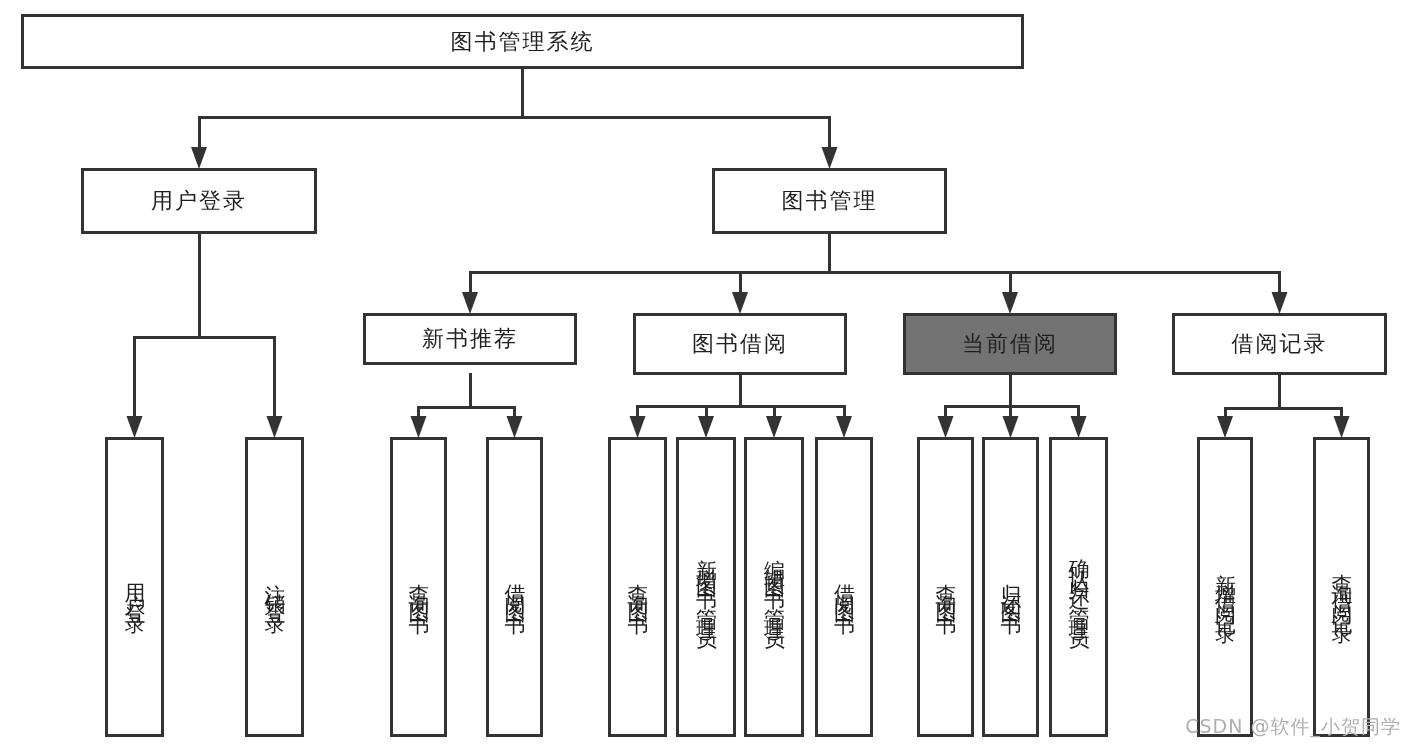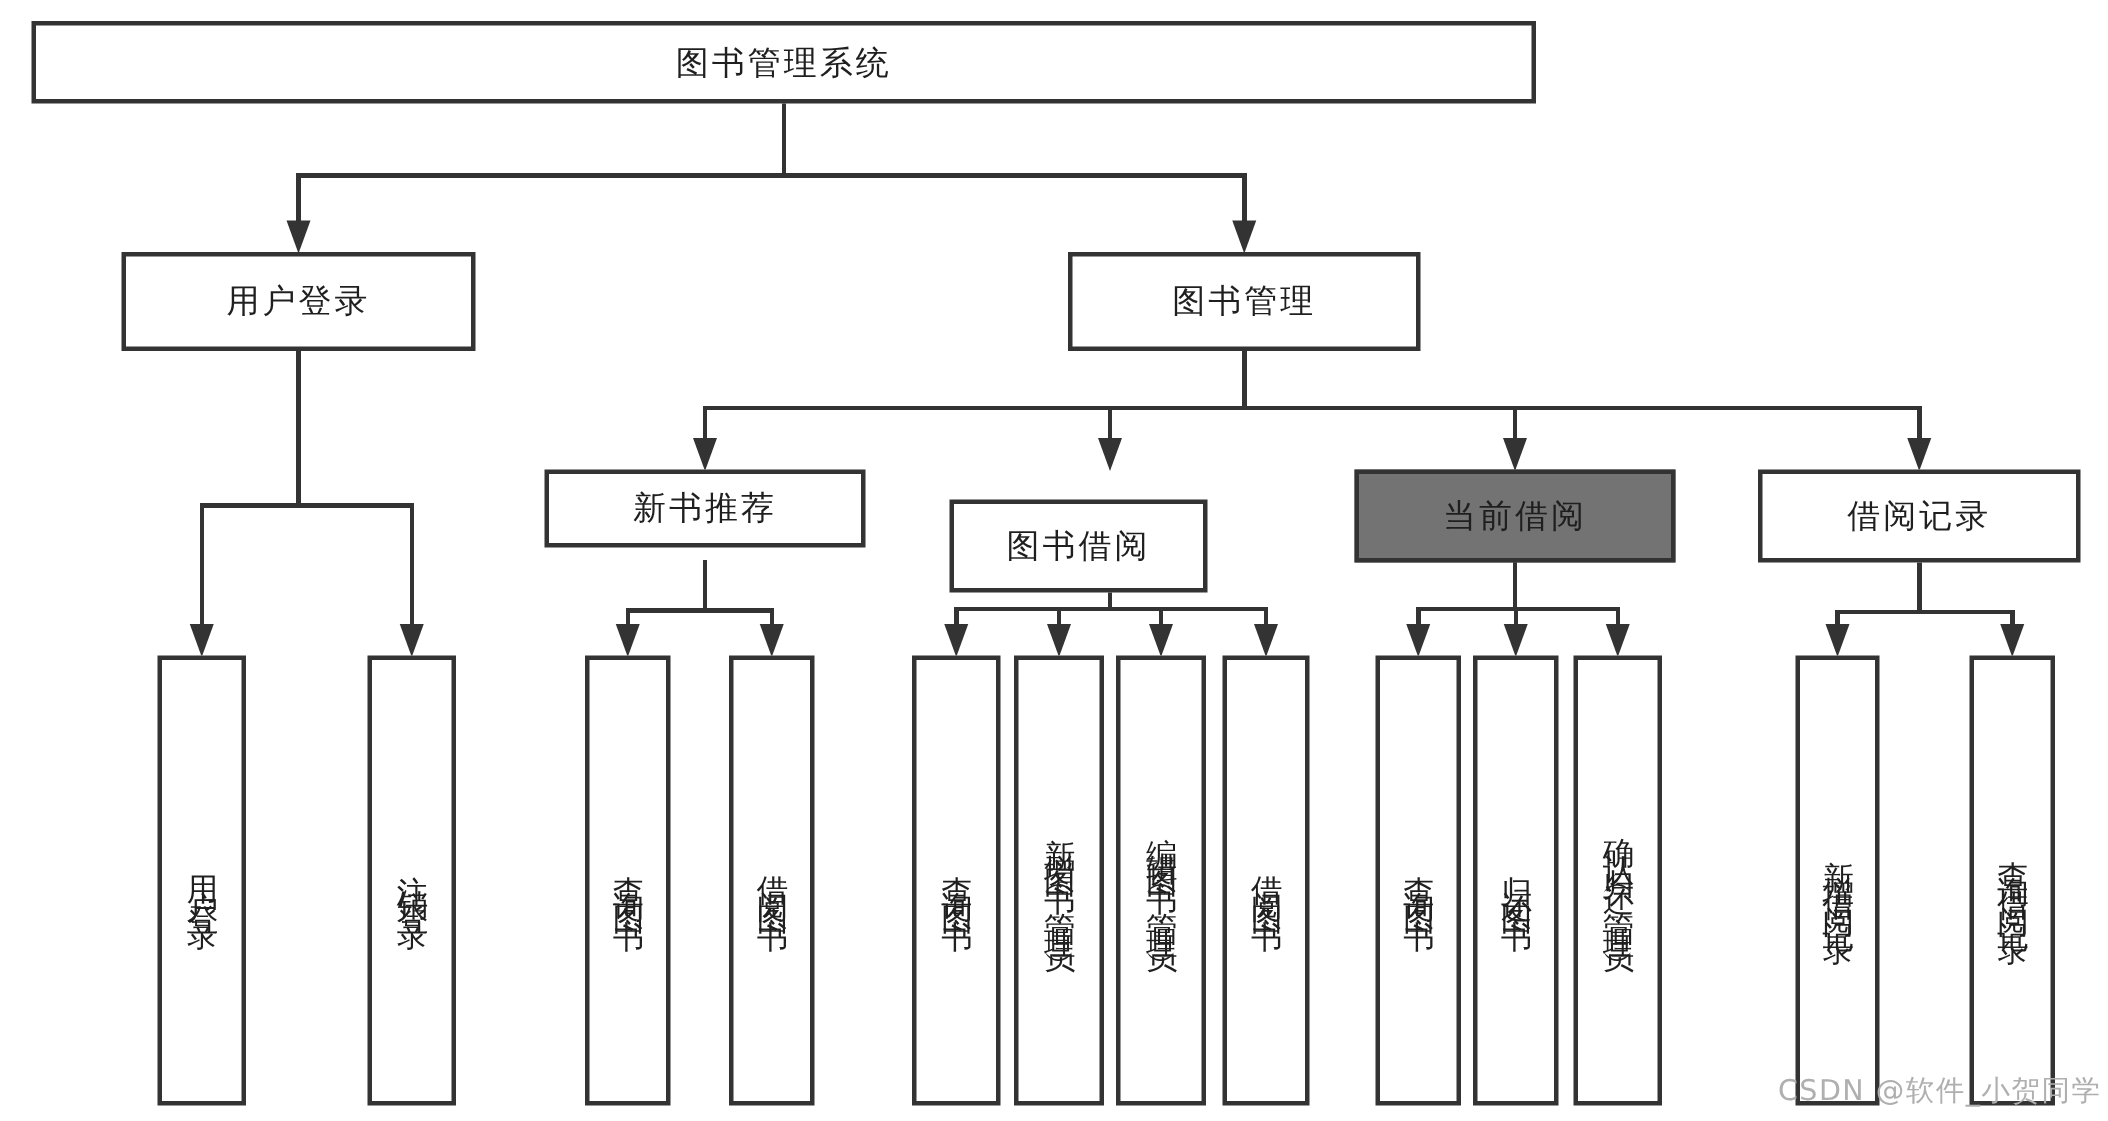--- a/index.html
+++ b/index.html
@@ -121,21 +121,21 @@
     </div>
     <div class="box hbox" style="left: 81px; top: 168px; width: 236px; height: 66px; border-color: rgb(51, 51, 51); background: rgb(255, 255, 255);">
       <span class="label">用户登录</span>
     </div>
     <div class="box hbox" style="left: 712px; top: 168px; width: 235px; height: 66px; border-color: rgb(51, 51, 51); background: rgb(255, 255, 255); font-family: Liberation Mono, monospace;">
       <span class="label">图书管理</span>
     </div>
     <div class="box hbox" style="left: 363px; top: 313px; width: 214px; height: 52px; border-color: rgb(51, 51, 51); background: rgb(255, 255, 255);">
       <span class="label">新书推荐</span>
     </div>
-    <div class="box hbox" style="left: 633px; top: 313px; width: 172px; height: 62px; border-color: rgb(51, 51, 51); background: rgb(255, 255, 255); margin-top: 20px;">
+    <div class="box hbox" style="left: 633px; top: 313px; width: 214px; height: 62px; border-color: rgb(51, 51, 51); background: rgb(255, 255, 255);">
       <span class="label">图书借阅</span>
     </div>
     <div class="box hbox" style="left: 903px; top: 313px; width: 214px; height: 62px; border-color: rgb(51, 51, 51); background: #737373;">
       <span class="label">当前借阅</span>
     </div>
     <div class="box hbox" style="left: 1172px; top: 313px; width: 215px; height: 62px; border-color: rgb(51, 51, 51); background: rgb(255, 255, 255);">
       <span class="label">借阅记录</span>
     </div>
     <div class="box vbox" style="left: 105px; top: 437px; width: 59px; height: 300px; border-color: rgb(51, 51, 51); background: rgb(255, 255, 255);">
       <span class="label">用户登录</span>

